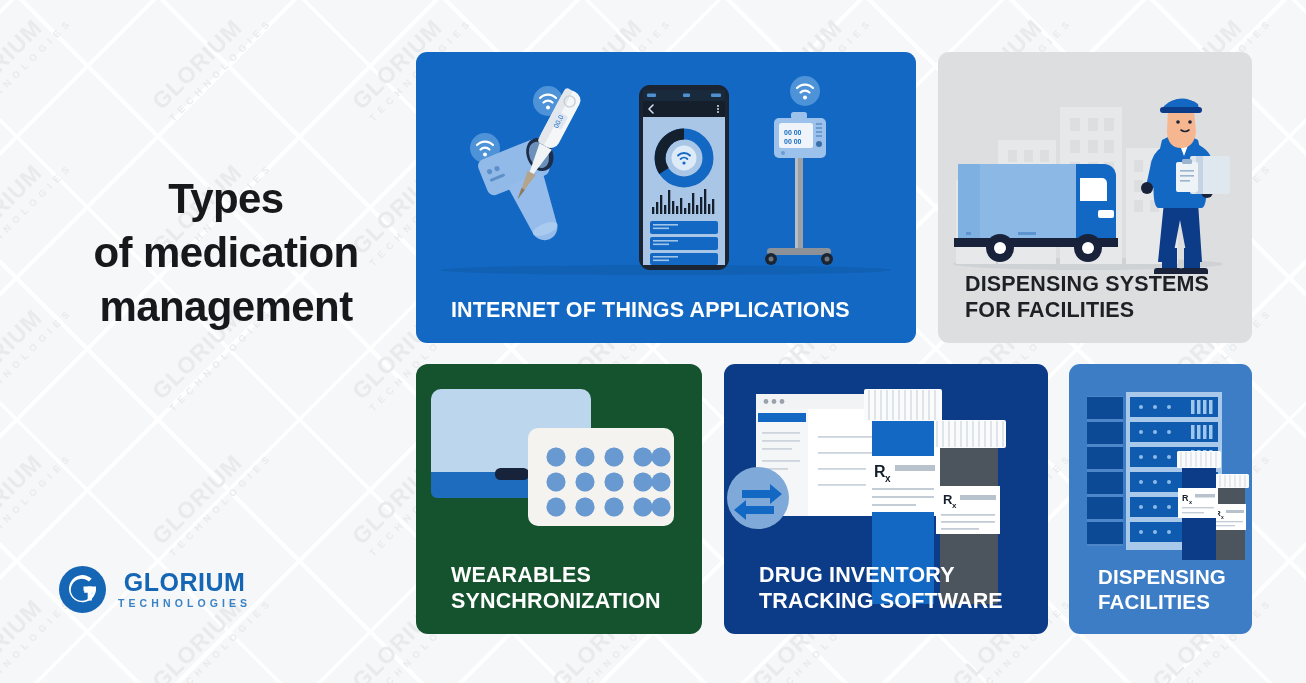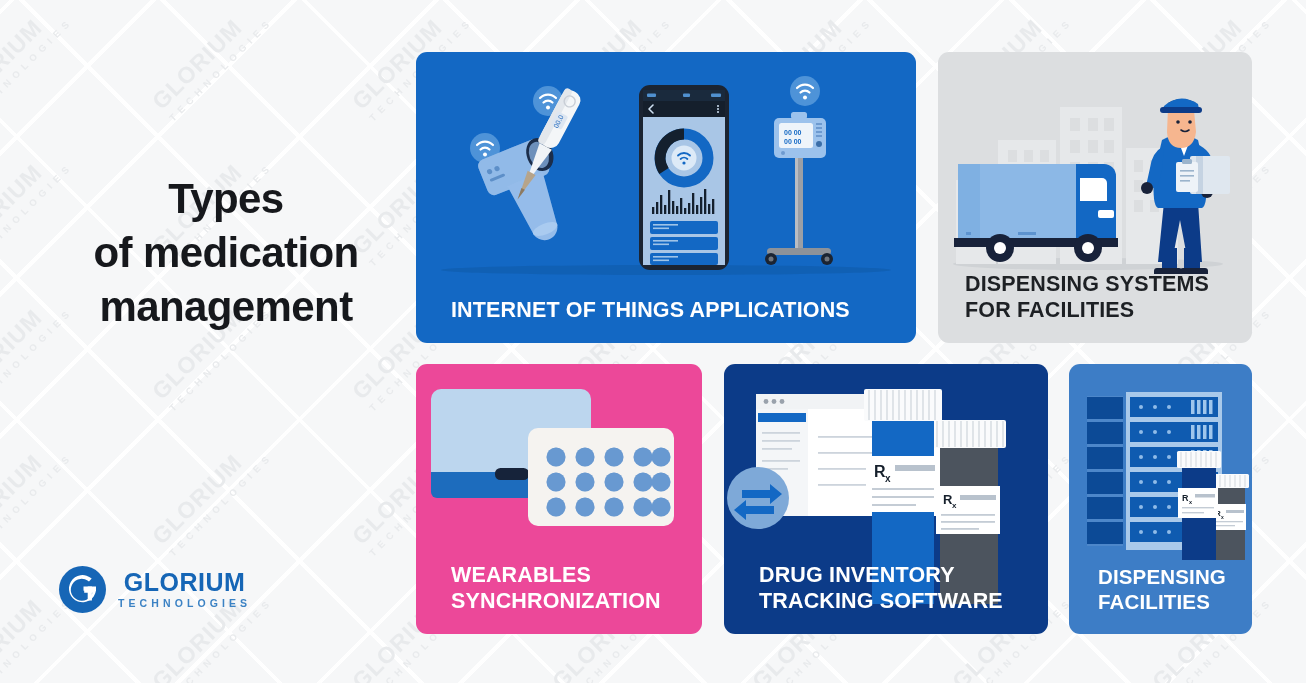--- a/index.html
+++ b/index.html
@@ -487,21 +487,21 @@
 
         <circle cx="240" cy="70" r="1.8" fill="#18223a"></circle>
         <circle cx="252" cy="70" r="1.8" fill="#18223a"></circle>
         <path d="M243 78 q4 3 8 0" stroke="#18223a" stroke-width="1.6" fill="none" stroke-linecap="round"></path>
       </g>
     </svg>
   </div>
   <div class="card-label label-dark" id="label-dispensing">DISPENSING SYSTEMS FOR FACILITIES</div>
 </div>
 
-<div class="card" id="card-wearables" style="background: #ec4899;">
+<div class="card" id="card-wearables" style="background: #14532d; border-radius: 12px;">
   <div class="card-art">
     <svg viewBox="0 0 286 270" width="286" height="270">
 
       <g>
         <path d="M25 25 h140 a10 10 0 0 1 10 10 v73 h-160 v-73 a10 10 0 0 1 10 -10z" fill="#bcd6ee"></path>
         <path d="M15 108 h160 v20 a6 6 0 0 1 -6 6 h-148 a6 6 0 0 1 -6 -6z" fill="#1d6cbd"></path>
         <rect x="79" y="104" width="34" height="12" rx="5.5" fill="#16233a"></rect>
       </g>
 
       <g>

